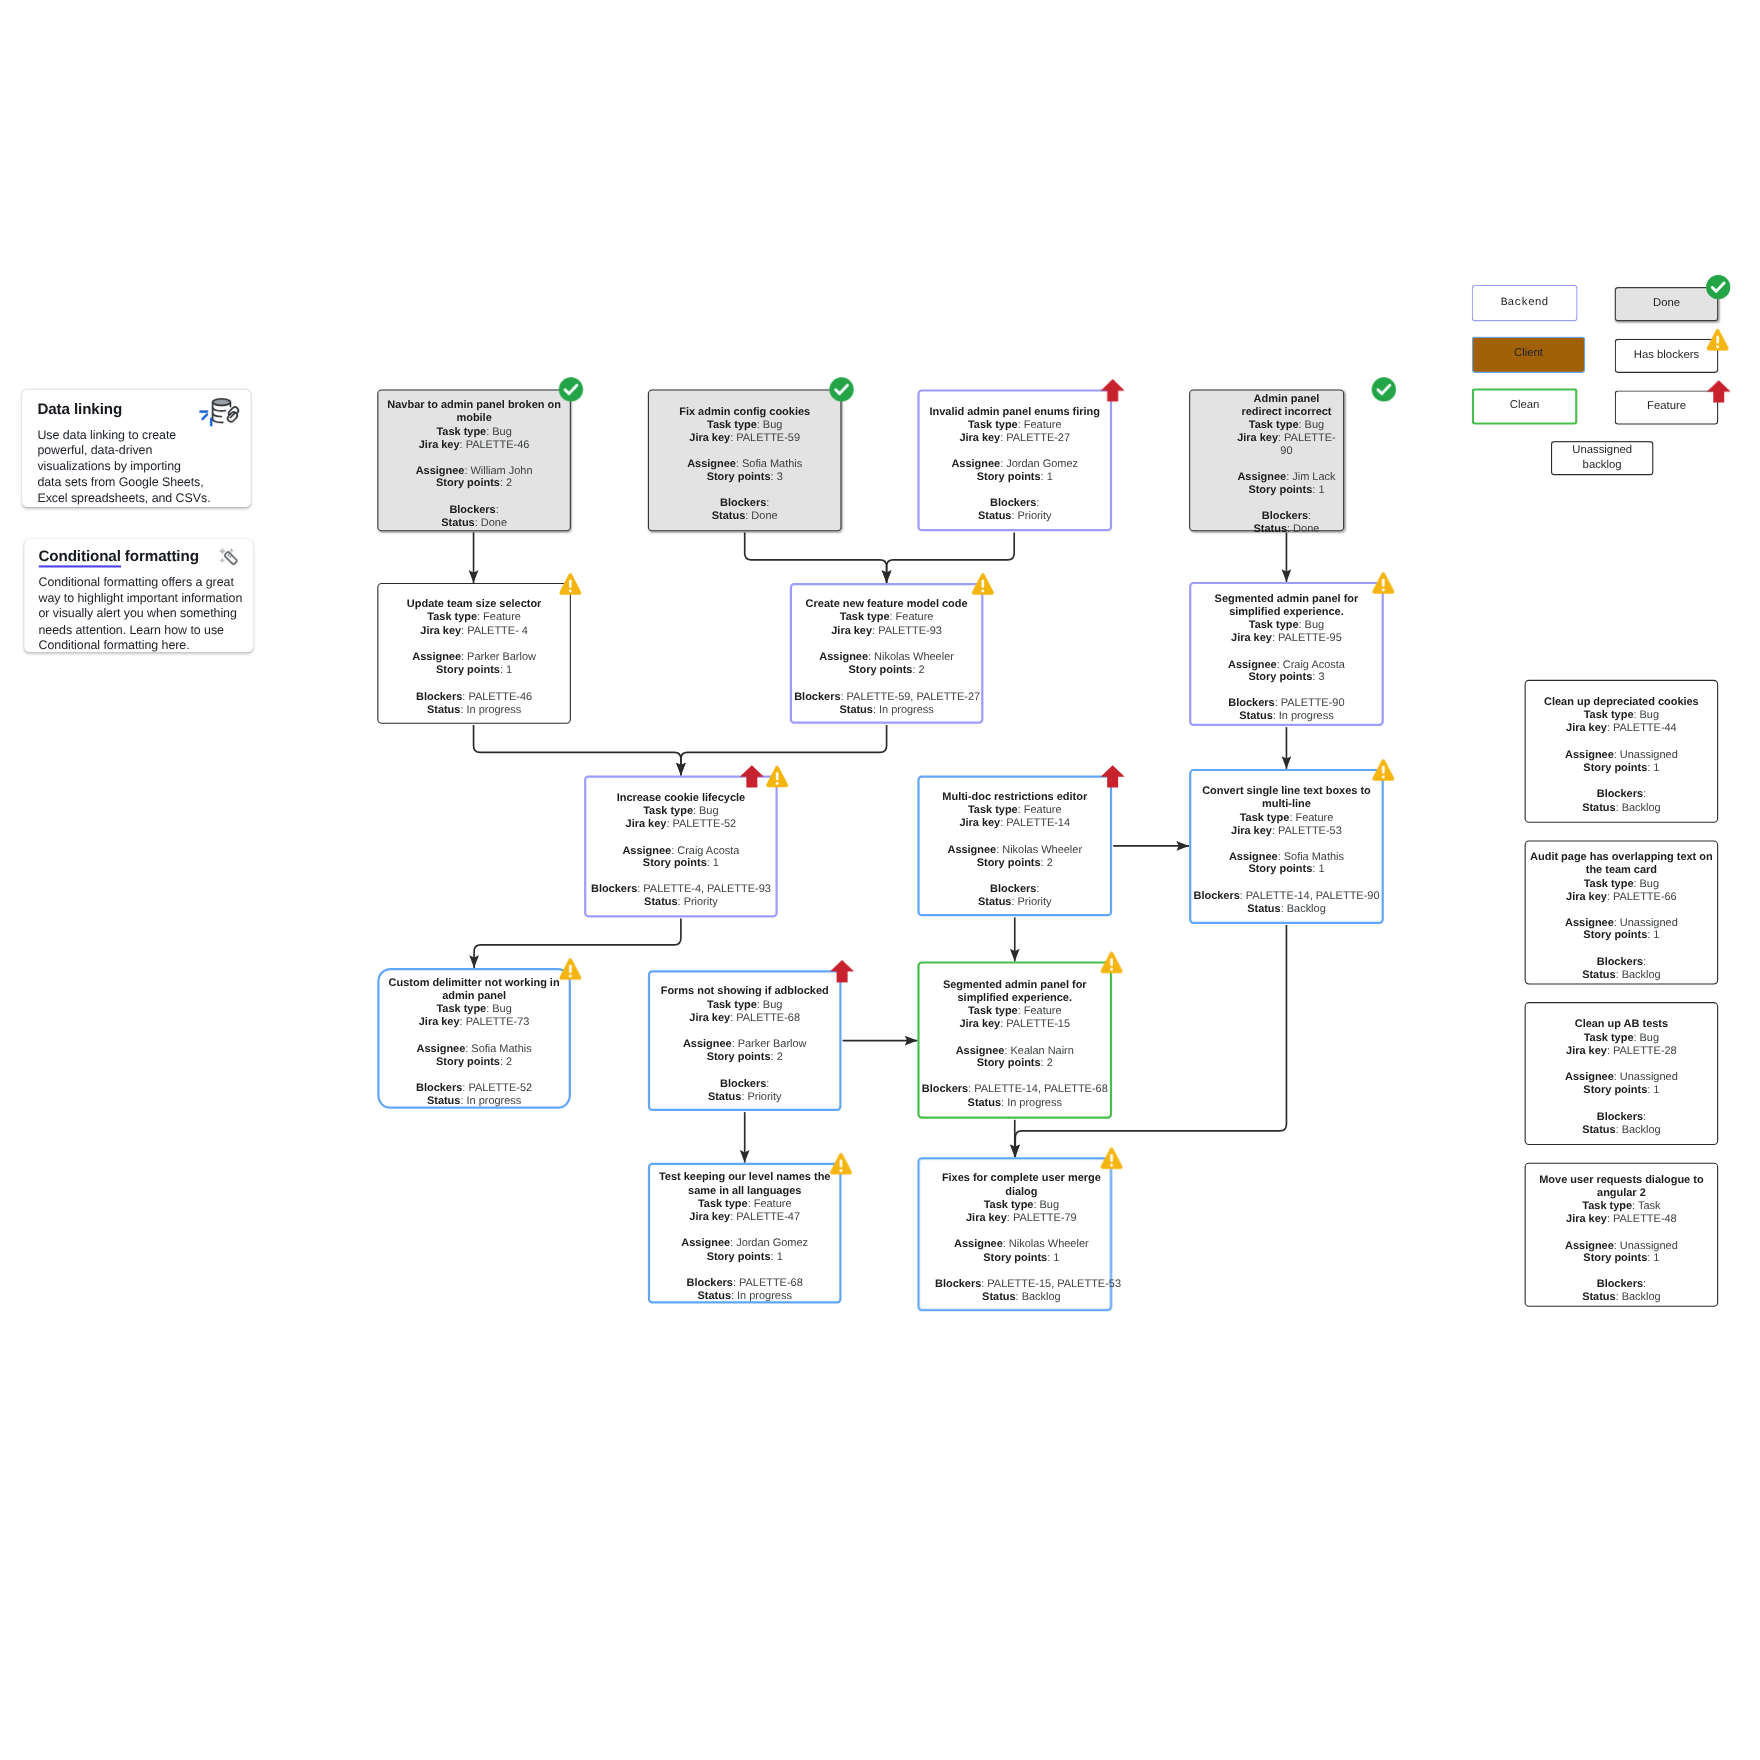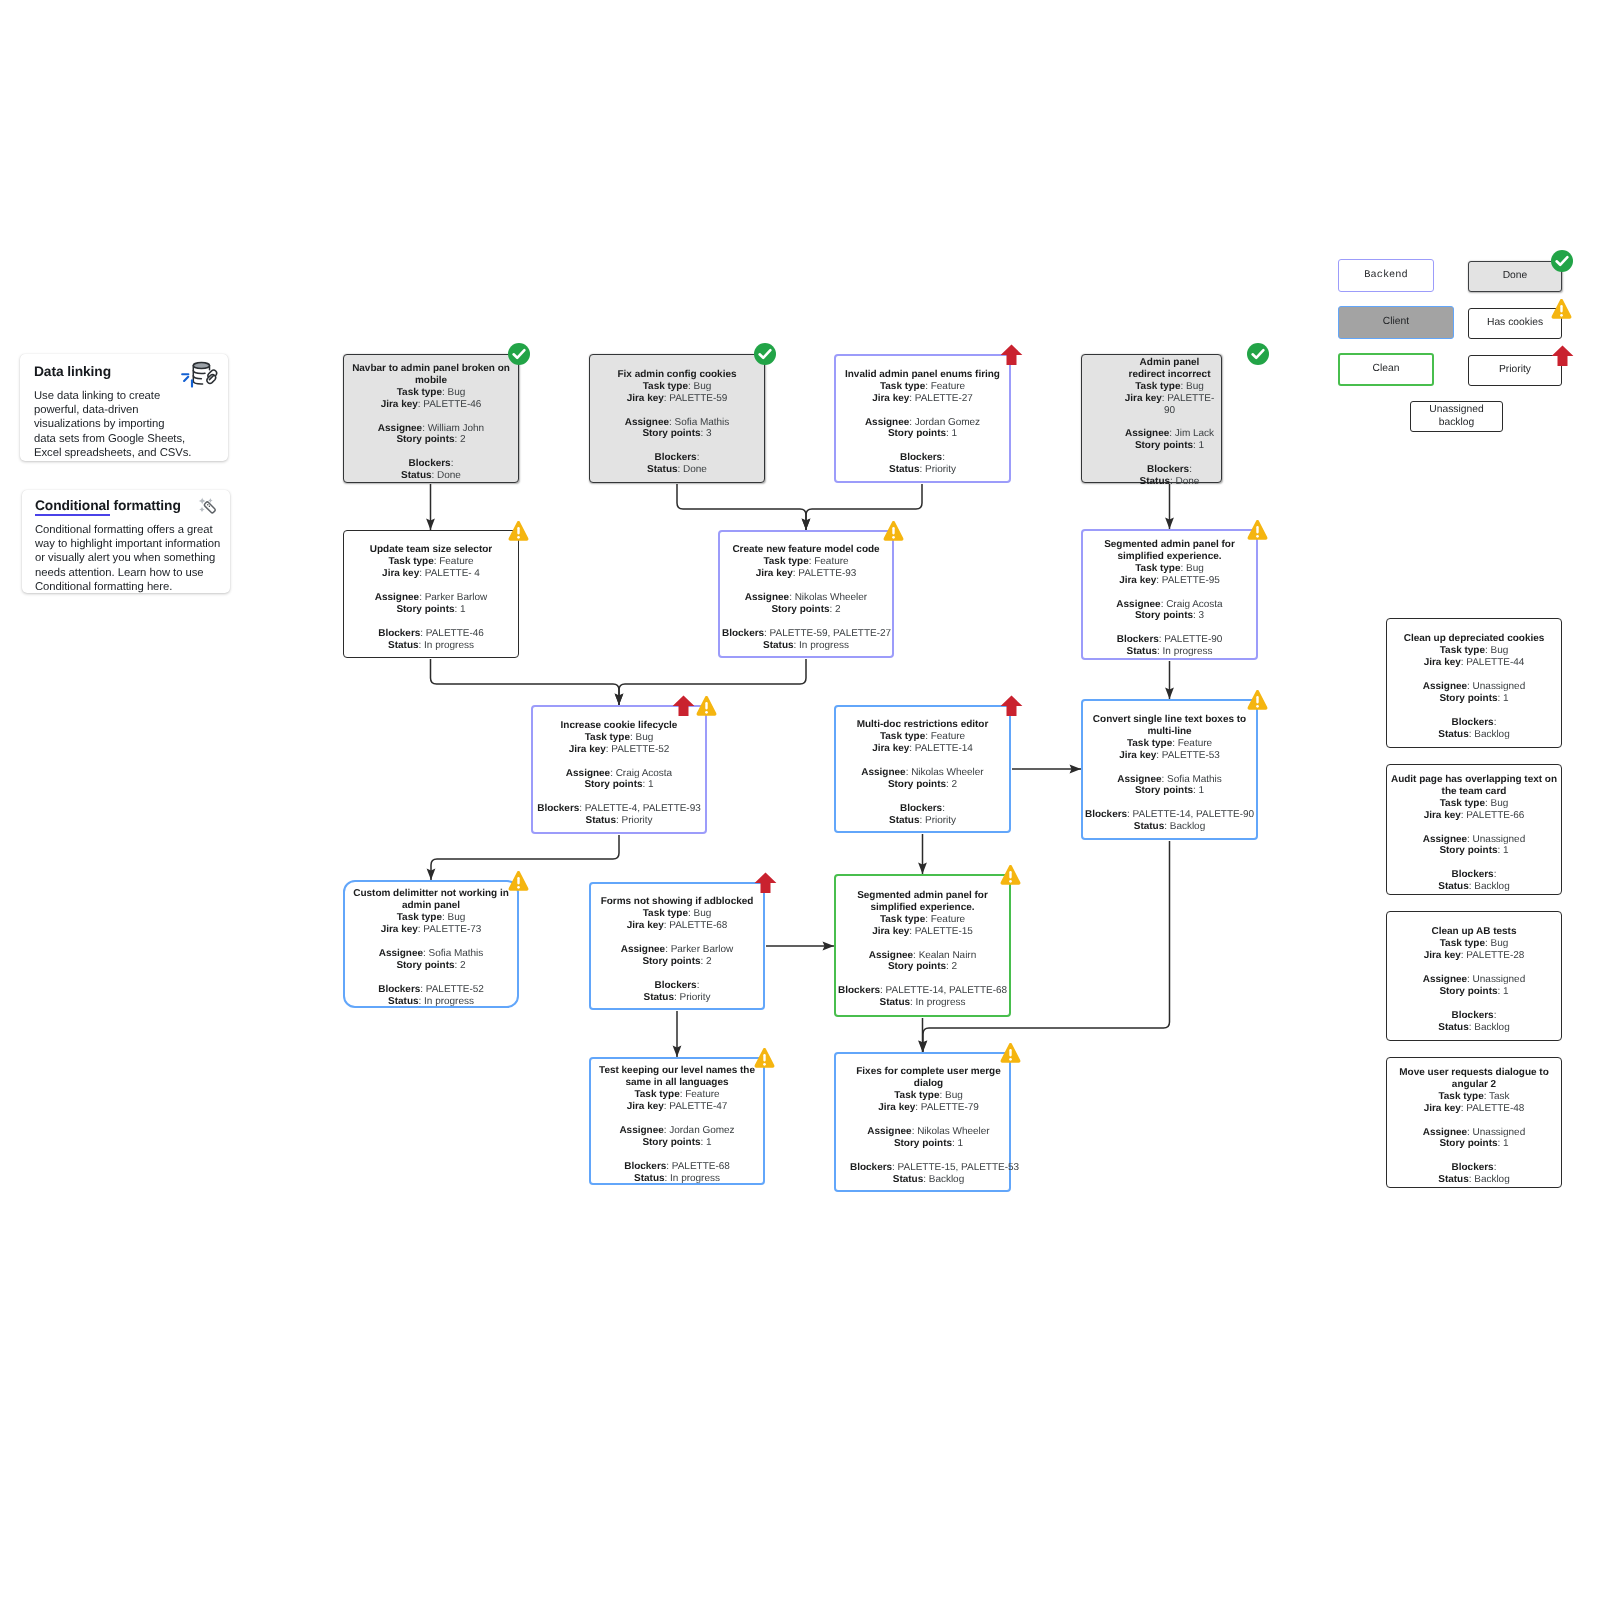--- a/index.html
+++ b/index.html
@@ -231,38 +231,38 @@
     <div class="card plain" style="left: 1386px; top: 764px; width: 176px; height: 131px;">
       <div class="inner"><span class="t">Audit page has overlapping text on<br>the team card</span><br><b>Task type</b><span class="v">: Bug</span><br><b>Jira key</b><span class="v">: PALETTE-66</span><span class="sp"></span><b>Assignee</b><span class="v">: Unassigned</span><br><b>Story points</b><span class="v">: 1</span><span class="sp"></span><span class="nw"><b>Blockers</b><span class="v">:</span></span><br><b>Status</b><span class="v">: Backlog</span></div>
     </div>
     <div class="card plain" style="left: 1386px; top: 911px; width: 176px; height: 130px;">
       <div class="inner"><span class="t">Clean up AB tests</span><br><b>Task type</b><span class="v">: Bug</span><br><b>Jira key</b><span class="v">: PALETTE-28</span><span class="sp"></span><b>Assignee</b><span class="v">: Unassigned</span><br><b>Story points</b><span class="v">: 1</span><span class="sp"></span><span class="nw"><b>Blockers</b><span class="v">:</span></span><br><b>Status</b><span class="v">: Backlog</span></div>
     </div>
     <div class="card plain" style="left: 1386px; top: 1057px; width: 176px; height: 131px;">
       <div class="inner"><span class="t">Move user requests dialogue to<br>angular 2</span><br><b>Task type</b><span class="v">: Task</span><br><b>Jira key</b><span class="v">: PALETTE-48</span><span class="sp"></span><b>Assignee</b><span class="v">: Unassigned</span><br><b>Story points</b><span class="v">: 1</span><span class="sp"></span><span class="nw"><b>Blockers</b><span class="v">:</span></span><br><b>Status</b><span class="v">: Backlog</span></div>
     </div>
     <div class="lg" style="left: 1338px; top: 259px; width: 96px; height: 33px; border: 1.9px solid rgb(156, 156, 250); background: rgb(255, 255, 255); white-space: pre-line; font-family: Liberation Mono, monospace;">Backend</div>
-    <div class="lg" style="left: 1338px; top: 306px; width: 116px; height: 33px; border: 1.9px solid rgb(98, 166, 250); background: #a3a3a3; white-space: pre-line;">Client</div>
+    <div class="lg" style="left: 1338px; top: 306px; width: 103px; height: 33px; border: 1.9px solid rgb(98, 166, 250); background: #a16207; white-space: pre-line;">Client</div>
     <div class="lg" style="left: 1338px; top: 353px; width: 96px; height: 33px; border: 2.1px solid rgb(72, 190, 77); background: rgb(255, 255, 255); white-space: pre-line;">Clean</div>
     <div class="lg" style="left: 1468px; top: 261px; width: 94px; height: 31px; border: 1.5px solid rgb(61, 63, 66); background: rgb(227, 227, 227); box-shadow: rgba(0, 0, 0, 0.3) 0.9px 0.9px 1.6px; white-space: pre-line;">Done</div>
     <div class="badge" style="left: 1550px; top: 249px;">
       <svg width="24" height="24" viewBox="0 0 24 24">
         <circle cx="12" cy="12" r="11" fill="#22a447"></circle>
         <path d="M6.6,12.3 L10.2,15.8 L17.4,8.2" fill="none" stroke="#fff" stroke-width="2.6" stroke-linecap="round" stroke-linejoin="round"></path>
       </svg>
     </div>
-    <div class="lg" style="left: 1468px; top: 308px; width: 94px; height: 31px; border: 1.5px solid rgb(43, 43, 43); background: rgb(255, 255, 255); white-space: pre-line;">Has cookies</div>
+    <div class="lg" style="left: 1468px; top: 308px; width: 94px; height: 31px; border: 1.5px solid rgb(43, 43, 43); background: rgb(255, 255, 255); white-space: pre-line;">Has blockers</div>
     <div class="badge" style="left: 1551px; top: 298px;">
       <svg width="21" height="22" viewBox="0 0 21 22">
         <path d="M10.5,1.1 C11.35,1.1 11.8,1.65 12.1,2.22 L20.2,18.05 C20.5,18.62 20.55,19.32 20.2,19.88 C19.87,20.4 19.3,20.7 18.6,20.7 L2.4,20.7 C1.7,20.7 1.13,20.4 0.8,19.88 C0.45,19.32 0.5,18.62 0.8,18.05 L8.9,2.22 C9.2,1.65 9.65,1.1 10.5,1.1 Z" fill="#f5b510"></path>
         <rect x="9.3" y="7.0" width="2.4" height="7.4" rx="1.15" fill="#ffffff"></rect>
         <circle cx="10.5" cy="17.3" r="1.35" fill="#ffffff"></circle>
       </svg>
     </div>
-    <div class="lg" style="left: 1468px; top: 355px; width: 94px; height: 31px; border: 1.5px solid rgb(43, 43, 43); background: rgb(255, 255, 255); white-space: pre-line;">Priority</div>
+    <div class="lg" style="left: 1468px; top: 355px; width: 94px; height: 31px; border: 1.5px solid rgb(43, 43, 43); background: rgb(255, 255, 255); white-space: pre-line;">Feature</div>
     <div class="badge" style="left: 1550.5px; top: 344.5px;">
       <svg width="23" height="22" viewBox="0 0 23 22">
         <path d="M11.5,0.6 L22.4,11.1 L16.5,11.1 L16.5,21.0 L6.5,21.0 L6.5,11.1 L0.6,11.1 Z" fill="#c9222f"></path>
       </svg>
     </div>
     <div class="lg" style="left: 1410px; top: 401px; width: 93px; height: 31px; border: 1.5px solid rgb(43, 43, 43); background: rgb(255, 255, 255); white-space: pre-line;">Unassigned
 backlog</div>
     <div class="info" style="left: 20px; top: 354px; width: 208px; height: 107px;">
       <div class="ih" style="position:absolute;left:14px;top:10px;">Data linking</div>
       <div class="ib" style="position:absolute;left:14px;top:35px;white-space:pre;">Use data linking to create

